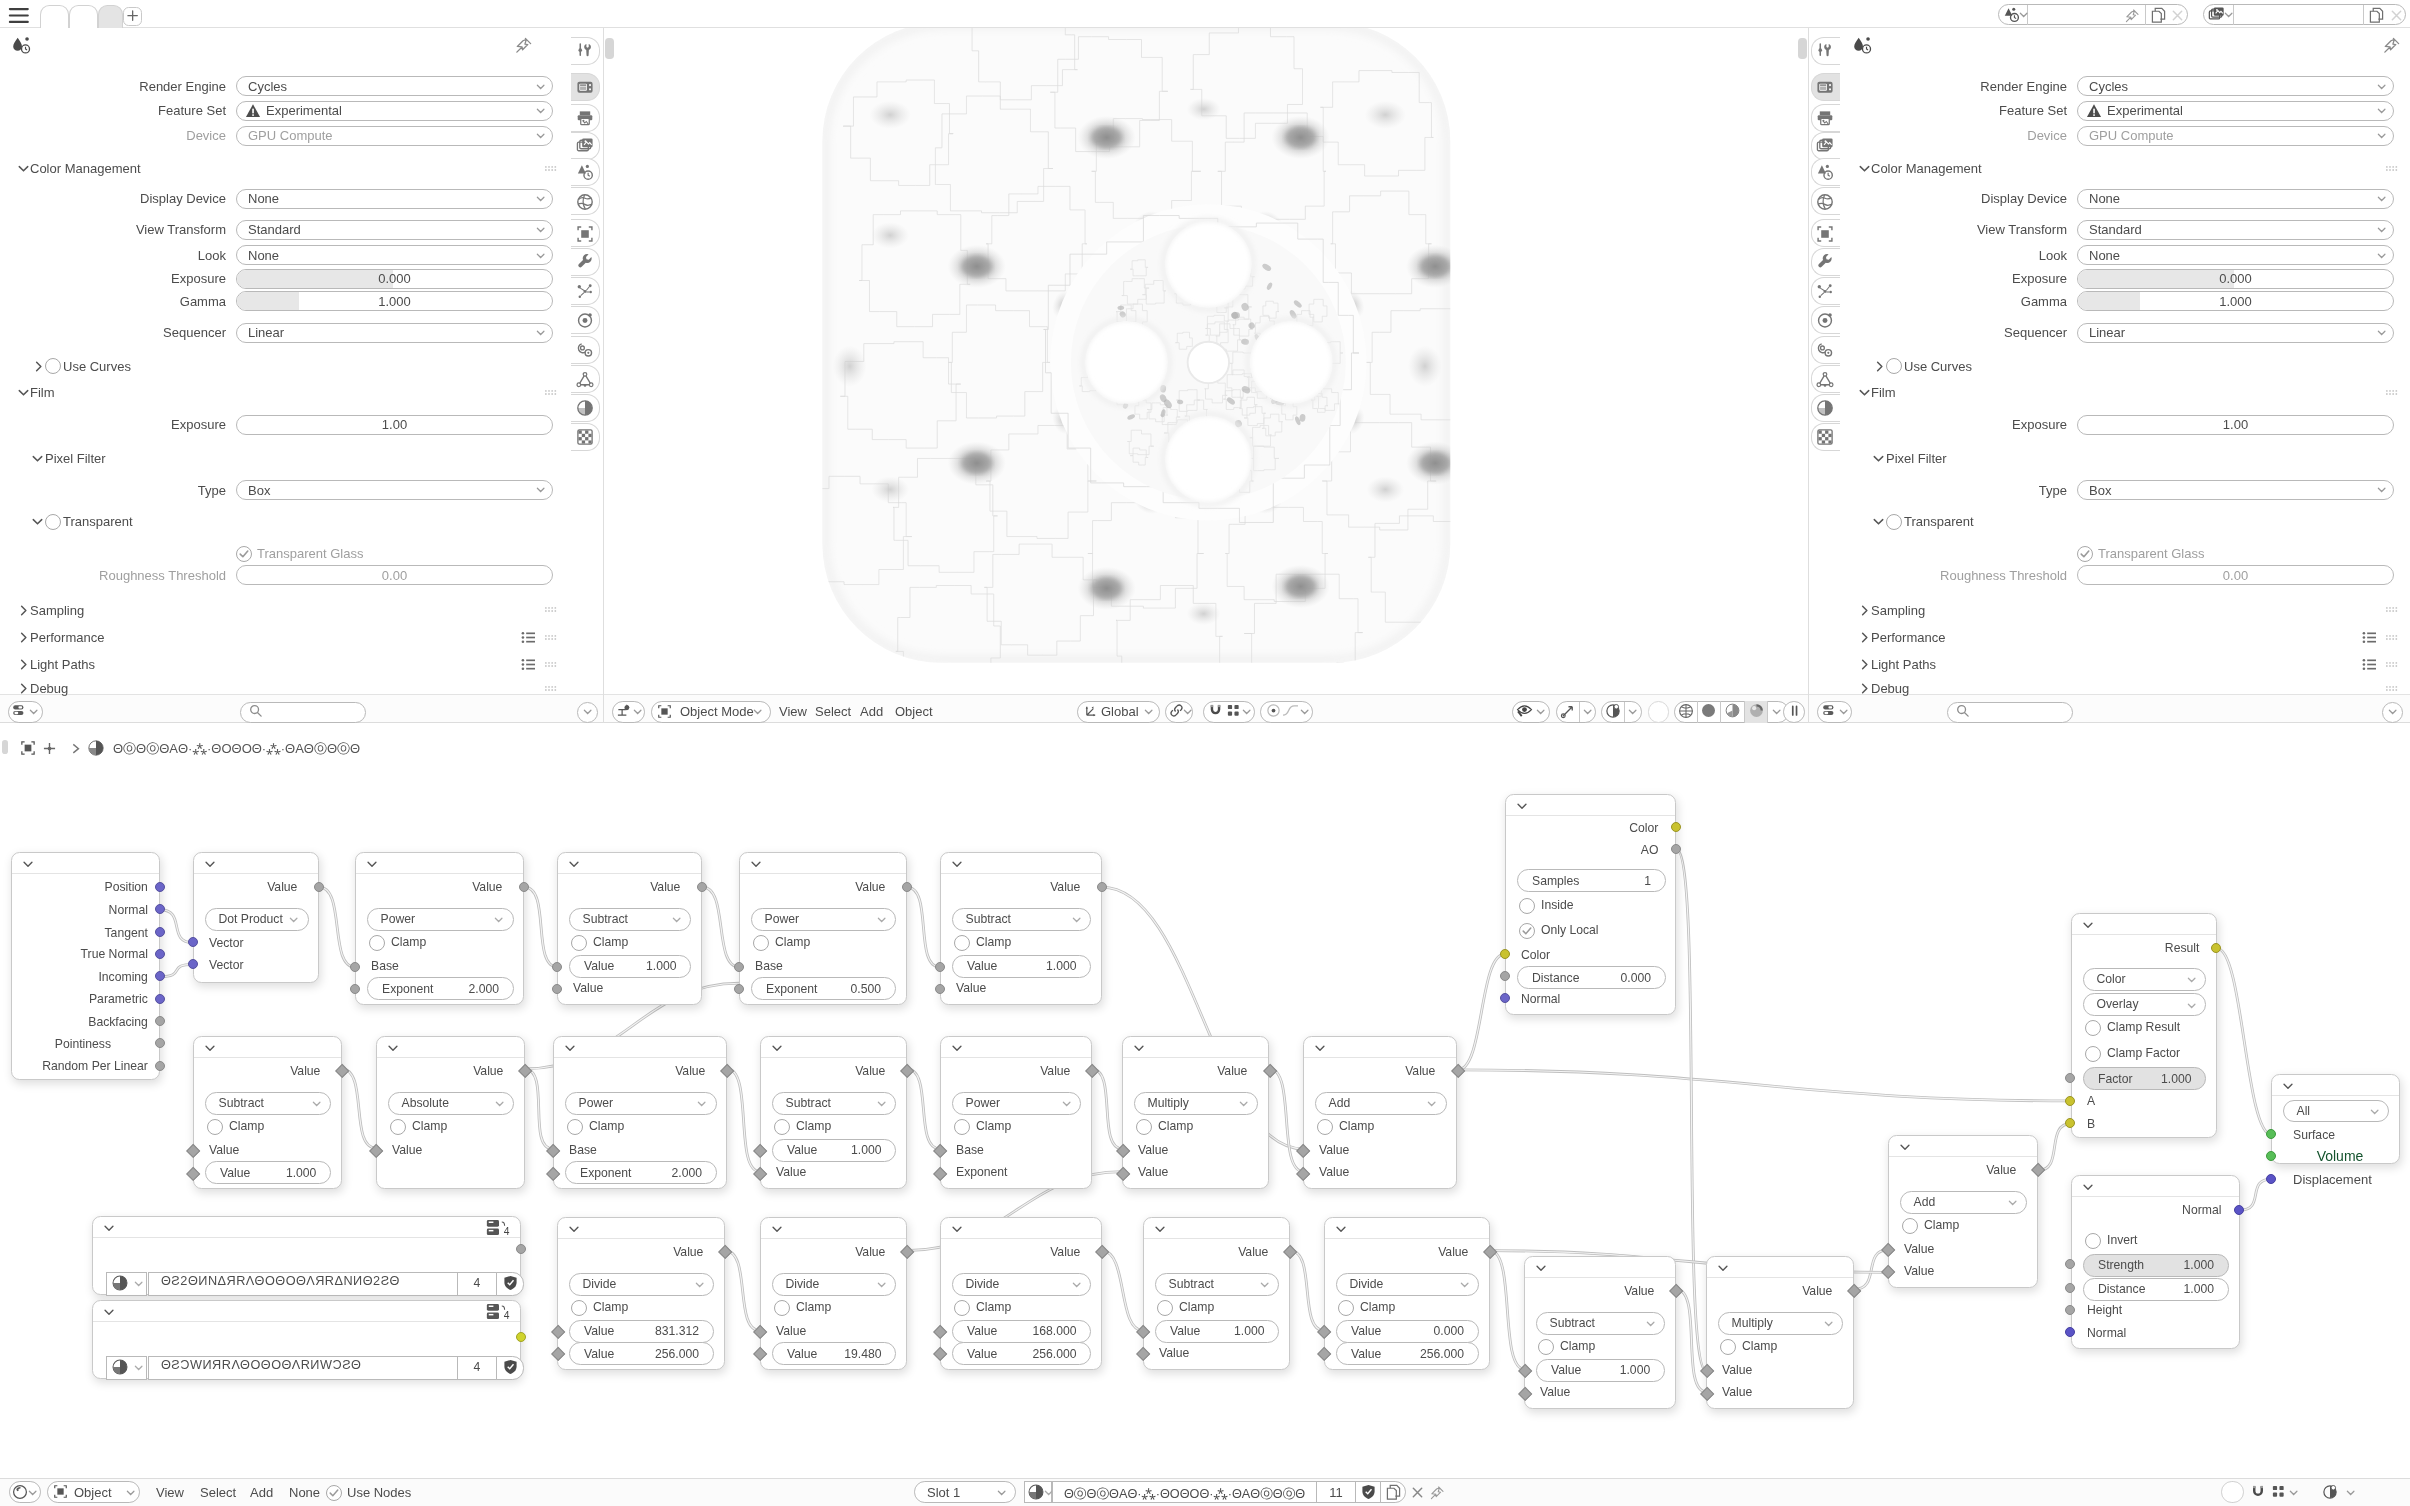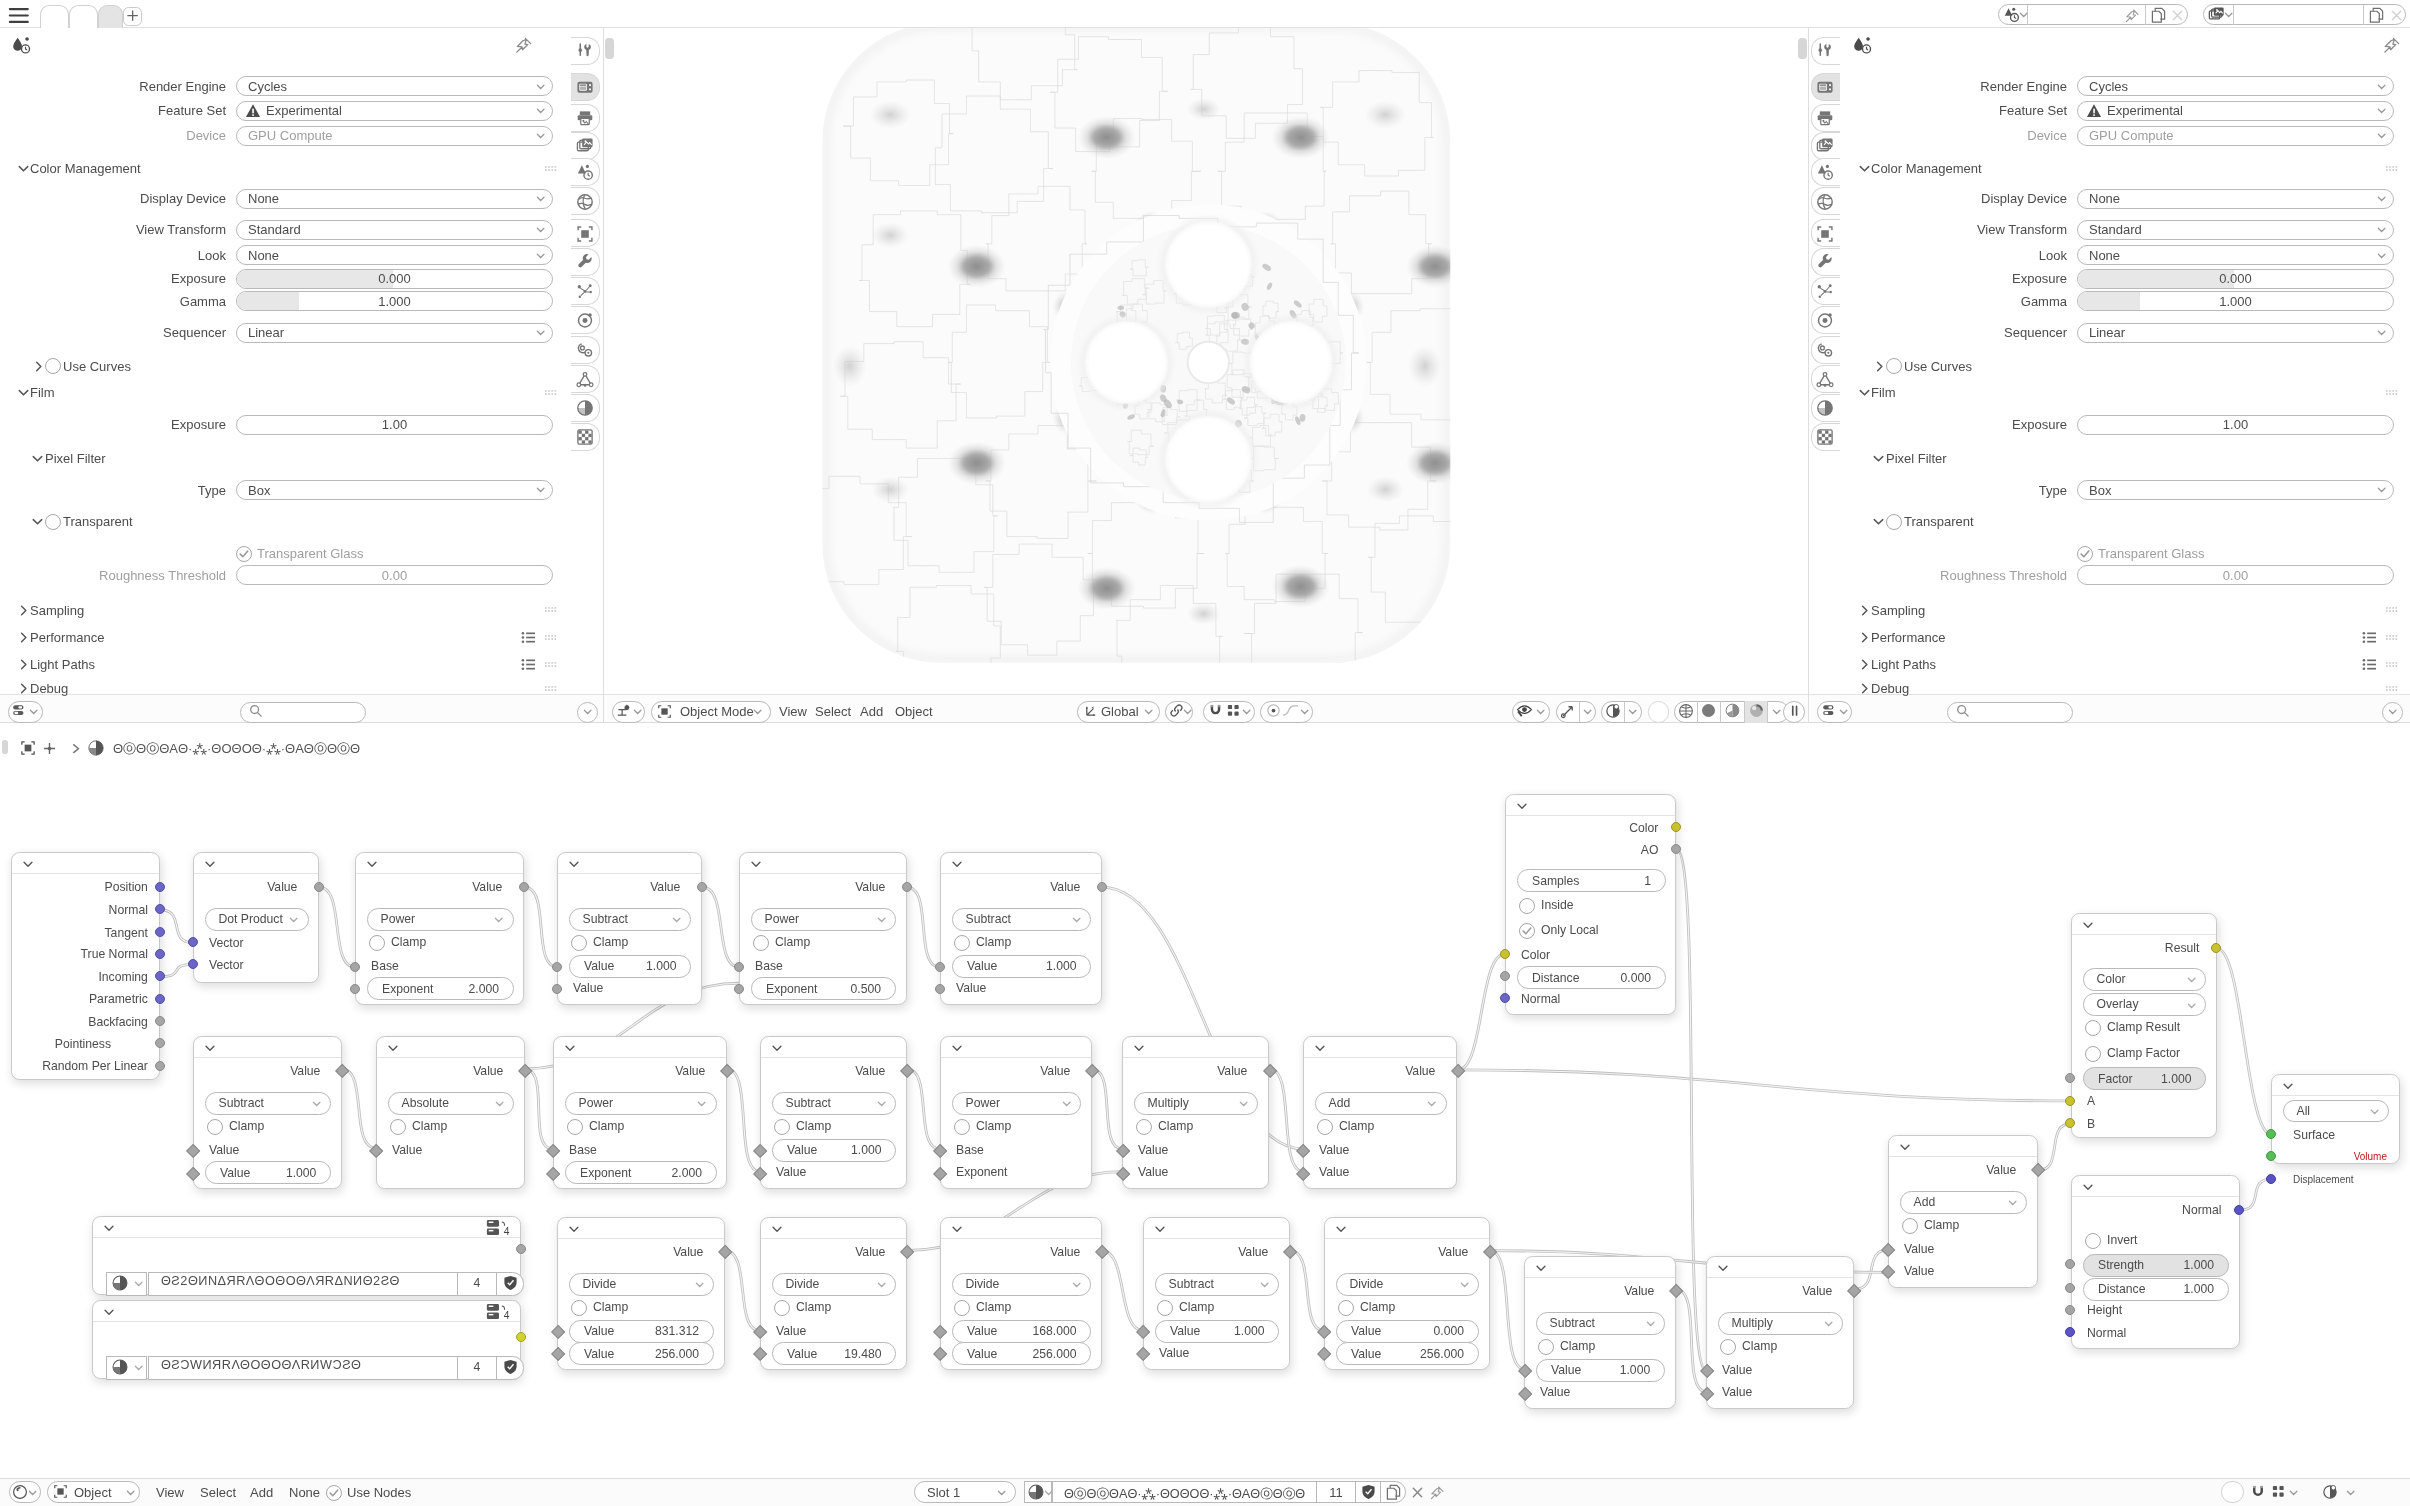--- a/index.html
+++ b/index.html
@@ -1632,22 +1632,22 @@
     <div class="nh"></div>
     <svg width="14" height="14" viewBox="0 0 16 16" style="position:absolute;left:8.5px;top:3.8px">
       <path d="M3.5 6 L8 10.5 L12.5 6" fill="none" stroke="#555" stroke-width="1.6" stroke-linecap="round" stroke-linejoin="round"></path>
     </svg>
     <div style="position:absolute;left:11.3px;top:24.5px;width:106px;height:22.6px;border:0.9px solid #b9b9b9;border-radius:11.3px;background:#fff;box-sizing:border-box;"></div>
     <div style="position:absolute;left:24.5px;top:28px;width:69px;font-size:12.2px;color:#4c4c4c;text-align:left;line-height:17px">All</div>
     <svg width="11.3" height="11.3" viewBox="0 0 12 12" style="position:absolute;left:97px;top:31px">
       <path d="M2.5 4.5 L6 8 L9.5 4.5" fill="none" stroke="#aaa" stroke-width="1.3" stroke-linecap="round"></path>
     </svg>
     <div style="position:absolute;left:21px;top:52px;width:94px;font-size:12.2px;color:#4c4c4c;text-align:left;line-height:17px">Surface</div>
-    <div style="position:absolute;left:21px;top:73px;width:94px;font-size:10px;color:#b91c1c;text-align:right;line-height:17px">Volume</div>
-    <div style="position:absolute;left:21px;top:96px;width:104px;font-size:10px;color:#4c4c4c;text-align:left;line-height:17px">Displacement</div>
+    <div style="position:absolute;left:21px;top:73px;width:94px;font-size:14px;color:#14532d;text-align:center;line-height:17px">Volume</div>
+    <div style="position:absolute;left:21px;top:96px;width:104px;font-size:13px;color:#4c4c4c;text-align:left;line-height:17px">Displacement</div>
   </div>
 <div class="sock" style="left:2266px;top:1129px;background:#57be57;border-color:#3d9a3d"></div>
 <div class="sock" style="left:2266px;top:1151px;background:#57be57;border-color:#3d9a3d"></div>
 <div class="sock" style="left:2266px;top:1174px;background:#5a53c6;border-color:#453fa0"></div>
 <div class="nd" style="left:92px;top:1216px;width:429px;height:79px">
     <div class="nh"></div>
     <svg width="14" height="14" viewBox="0 0 16 16" style="position:absolute;left:8.5px;top:3.8px">
       <path d="M3.5 6 L8 10.5 L12.5 6" fill="none" stroke="#555" stroke-width="1.6" stroke-linecap="round" stroke-linejoin="round"></path>
     </svg>
     <svg width="28" height="19" viewBox="0 0 30 20" style="position:absolute;left:392px;top:1.9px">

